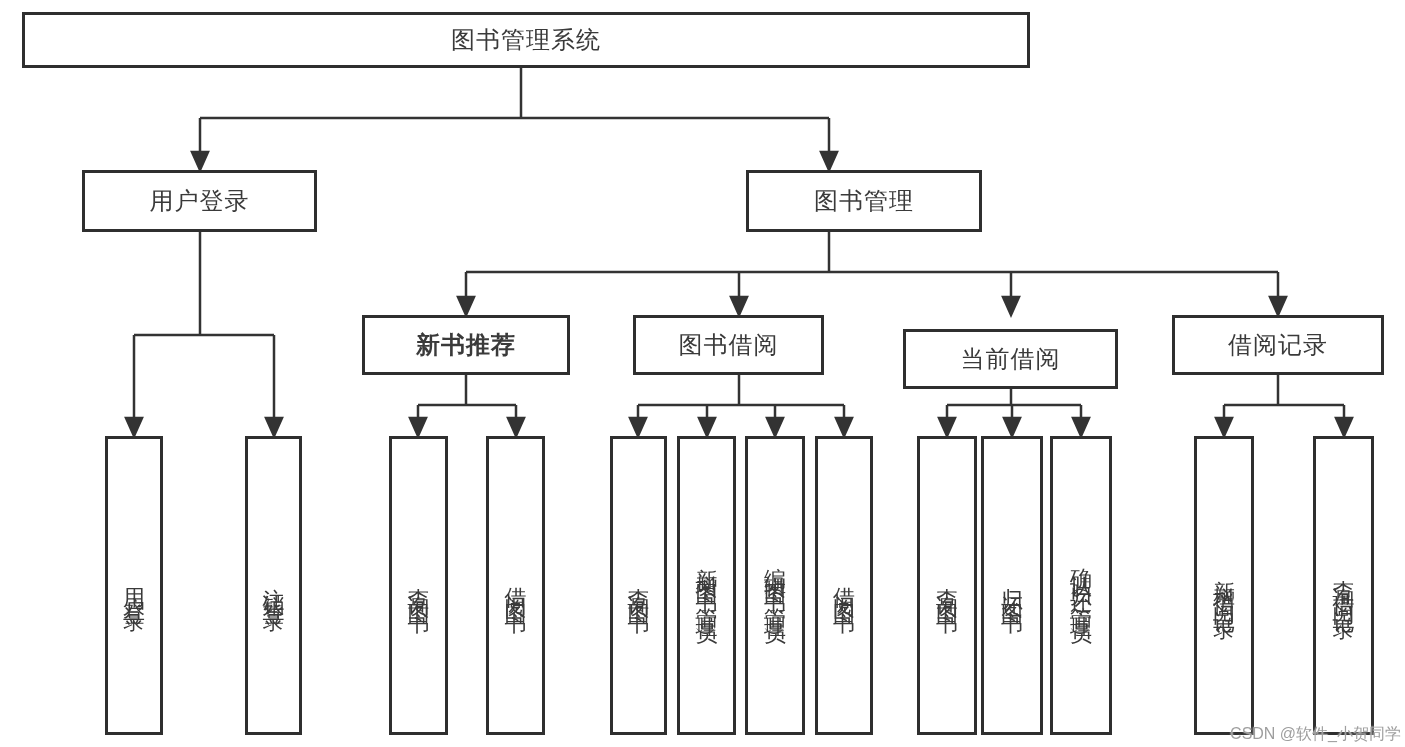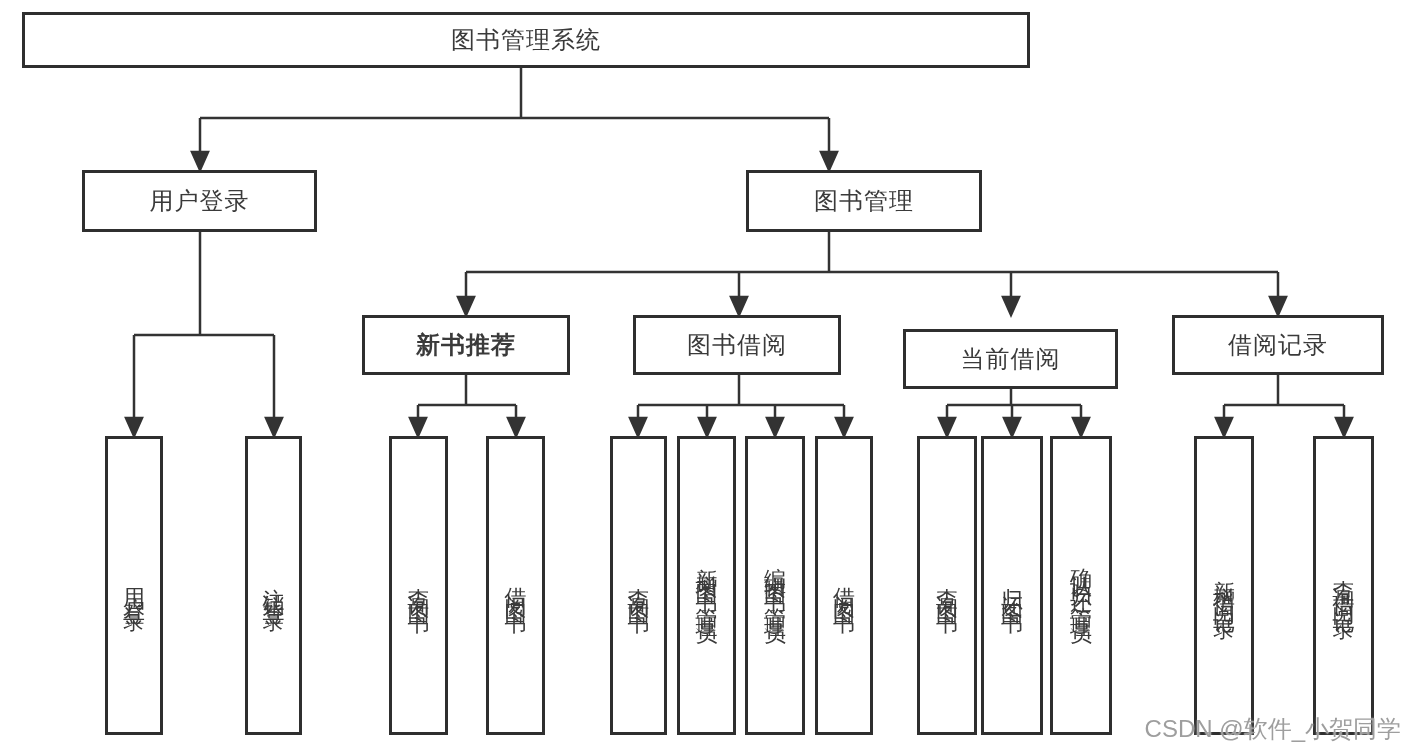--- a/index.html
+++ b/index.html
@@ -42,21 +42,21 @@
     text-orientation: mixed;
     font-size: 22px;
     letter-spacing: 8px;
     line-height: 1;
   }
   
   .n-root          { left: 22px;   top: 12px;  width: 1008px; height: 56px; }
   .n-user-login    { left: 82px;   top: 170px; width: 235px;  height: 62px; }
   .n-book-mgmt     { left: 711px;  top: 170px; width: 236px;  height: 62px; margin-left: 35px; }
   .n-new-book-rec  { left: 362px;  top: 315px; width: 208px;  height: 60px; font-weight: bold; }
-  .n-book-borrow   { left: 633px;  top: 315px; width: 208px;  height: 60px; }
+  .n-book-borrow   { left: 633px;  top: 315px; width: 191px;  height: 60px; }
   .n-current-borrow{ left: 903px;  top: 329px; width: 215px;  height: 60px; }
   .n-borrow-record { left: 1172px; top: 315px; width: 212px;  height: 60px; }
   
   .leaf { top: 436px; height: 299px; }
   .n-l-user-login  { left: 105px;  width: 58px; }
   .n-l-logout      { left: 245px;  width: 57px; }
   .n-l-nbr-query   { left: 389px;  width: 59px; }
   .n-l-nbr-borrow  { left: 486px;  width: 59px; }
   .n-l-bb-query    { left: 610px;  width: 57px; }
   .n-l-bb-add      { left: 677px;  width: 59px; }
@@ -65,21 +65,21 @@
   .n-l-cb-query    { left: 917px;  width: 60px; }
   .n-l-cb-return   { left: 981px;  width: 62px; }
   .n-l-cb-confirm  { left: 1050px; width: 62px; }
   .n-l-br-add      { left: 1194px; width: 60px; }
   .n-l-br-query    { left: 1313px; width: 61px; }
   .watermark {
     position: absolute;
     right: 4px;
     bottom: 2px;
     z-index: 3;
-    font-size: 24px;
+    font-size: 16px;
     color: #9e9e9e;
     text-shadow: 0 0 2px #ffffff;
     white-space: nowrap;
   }
 </style>
 </head>
 <body>
 
 <div class="stage">
 

